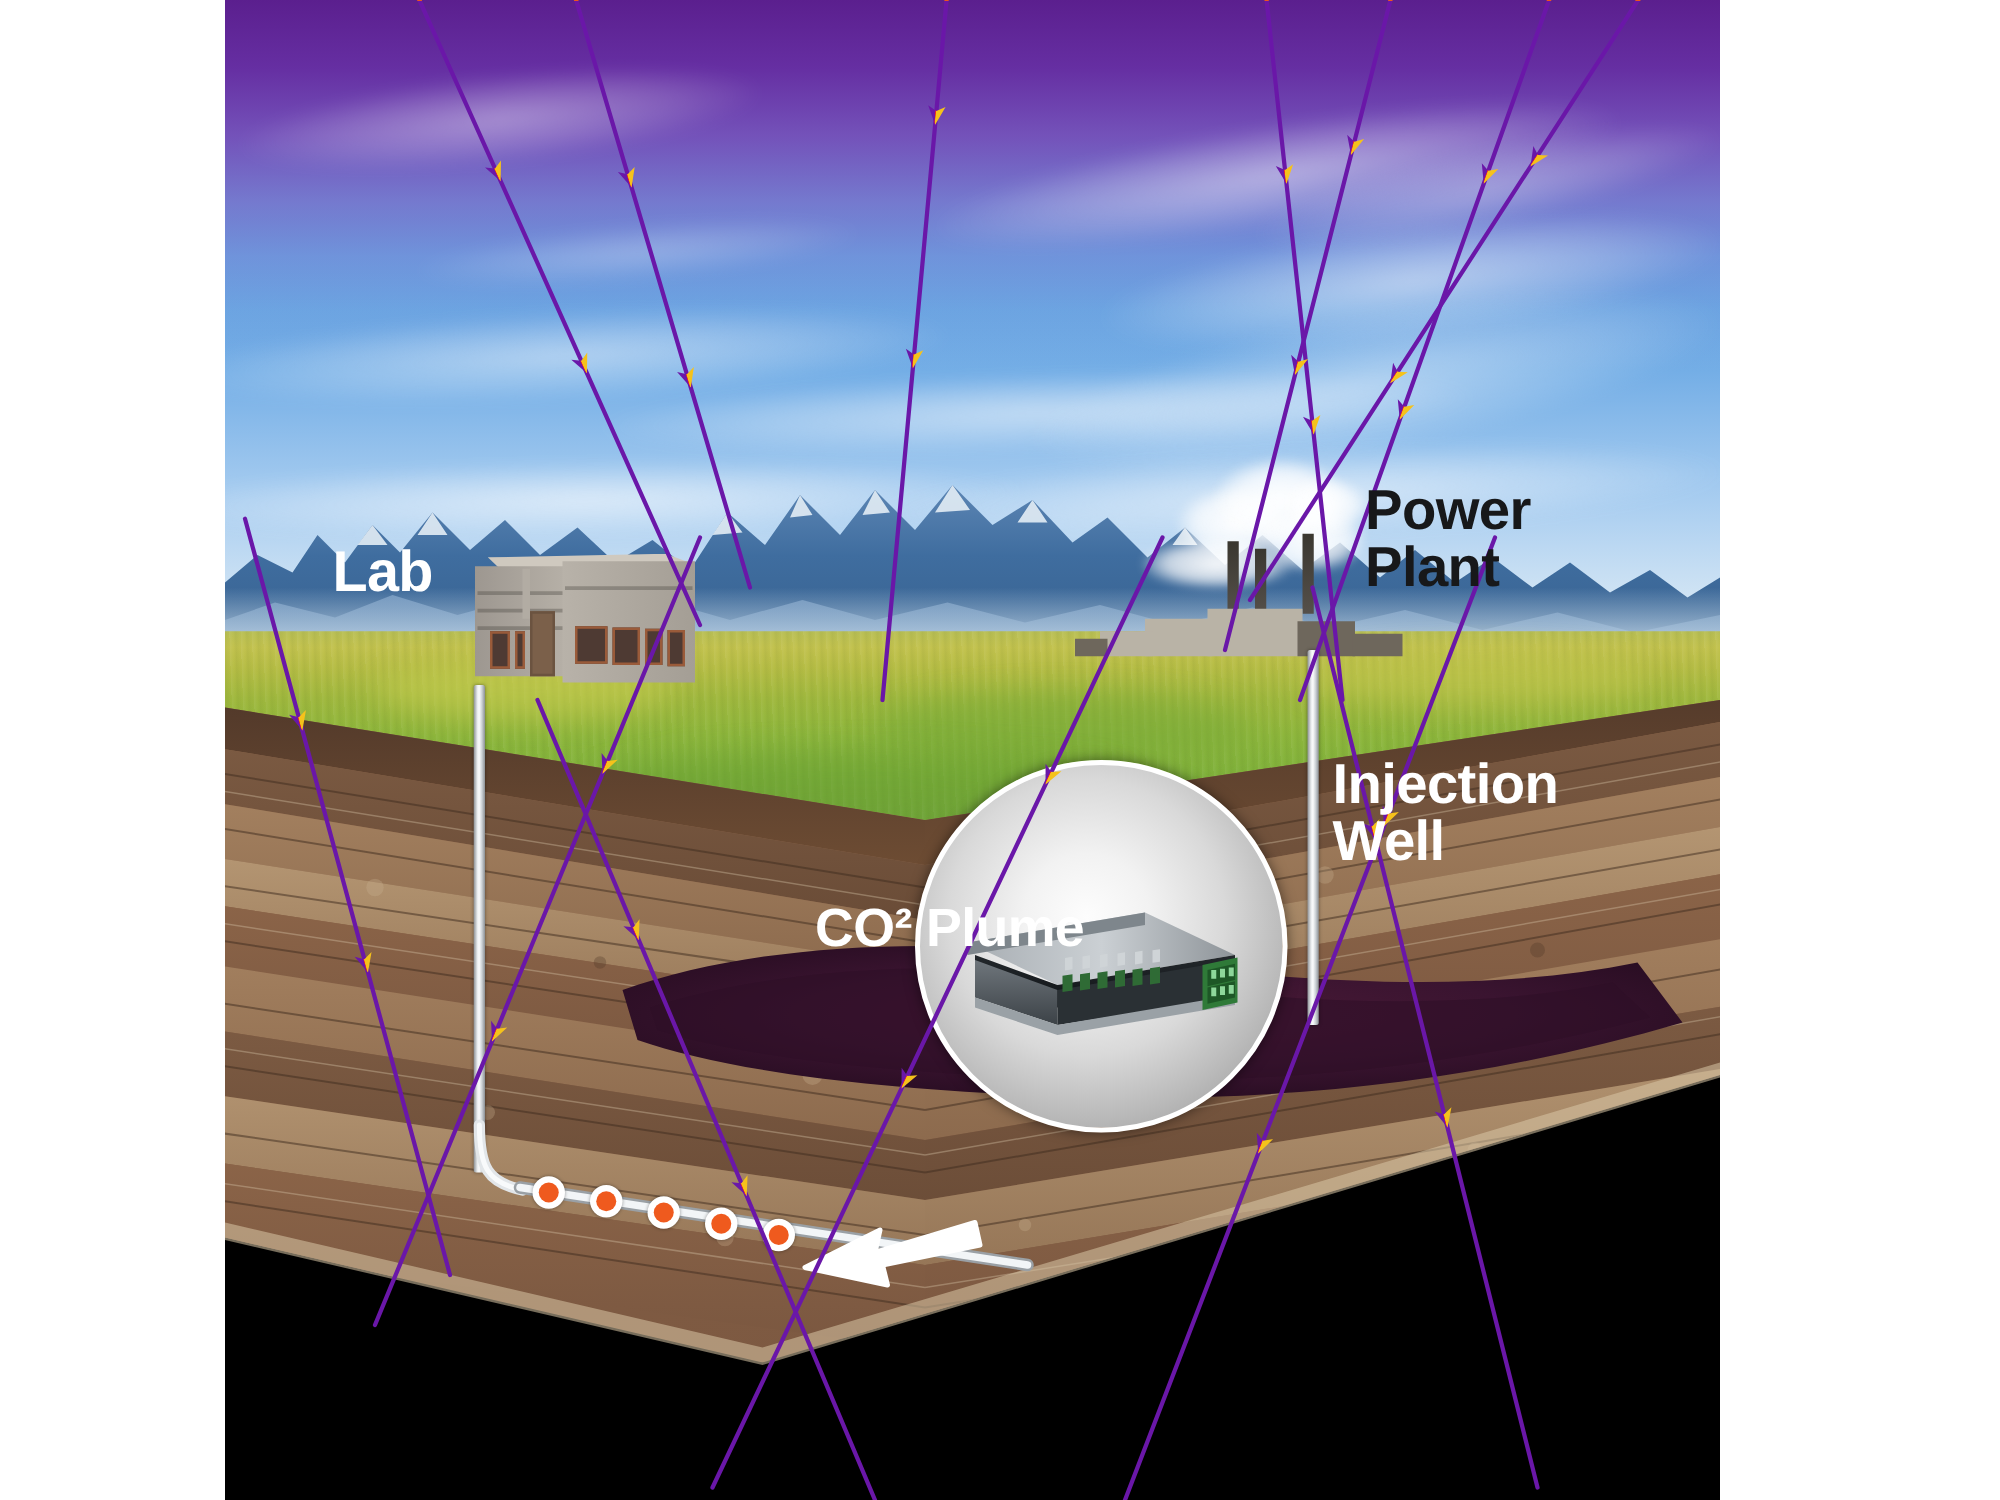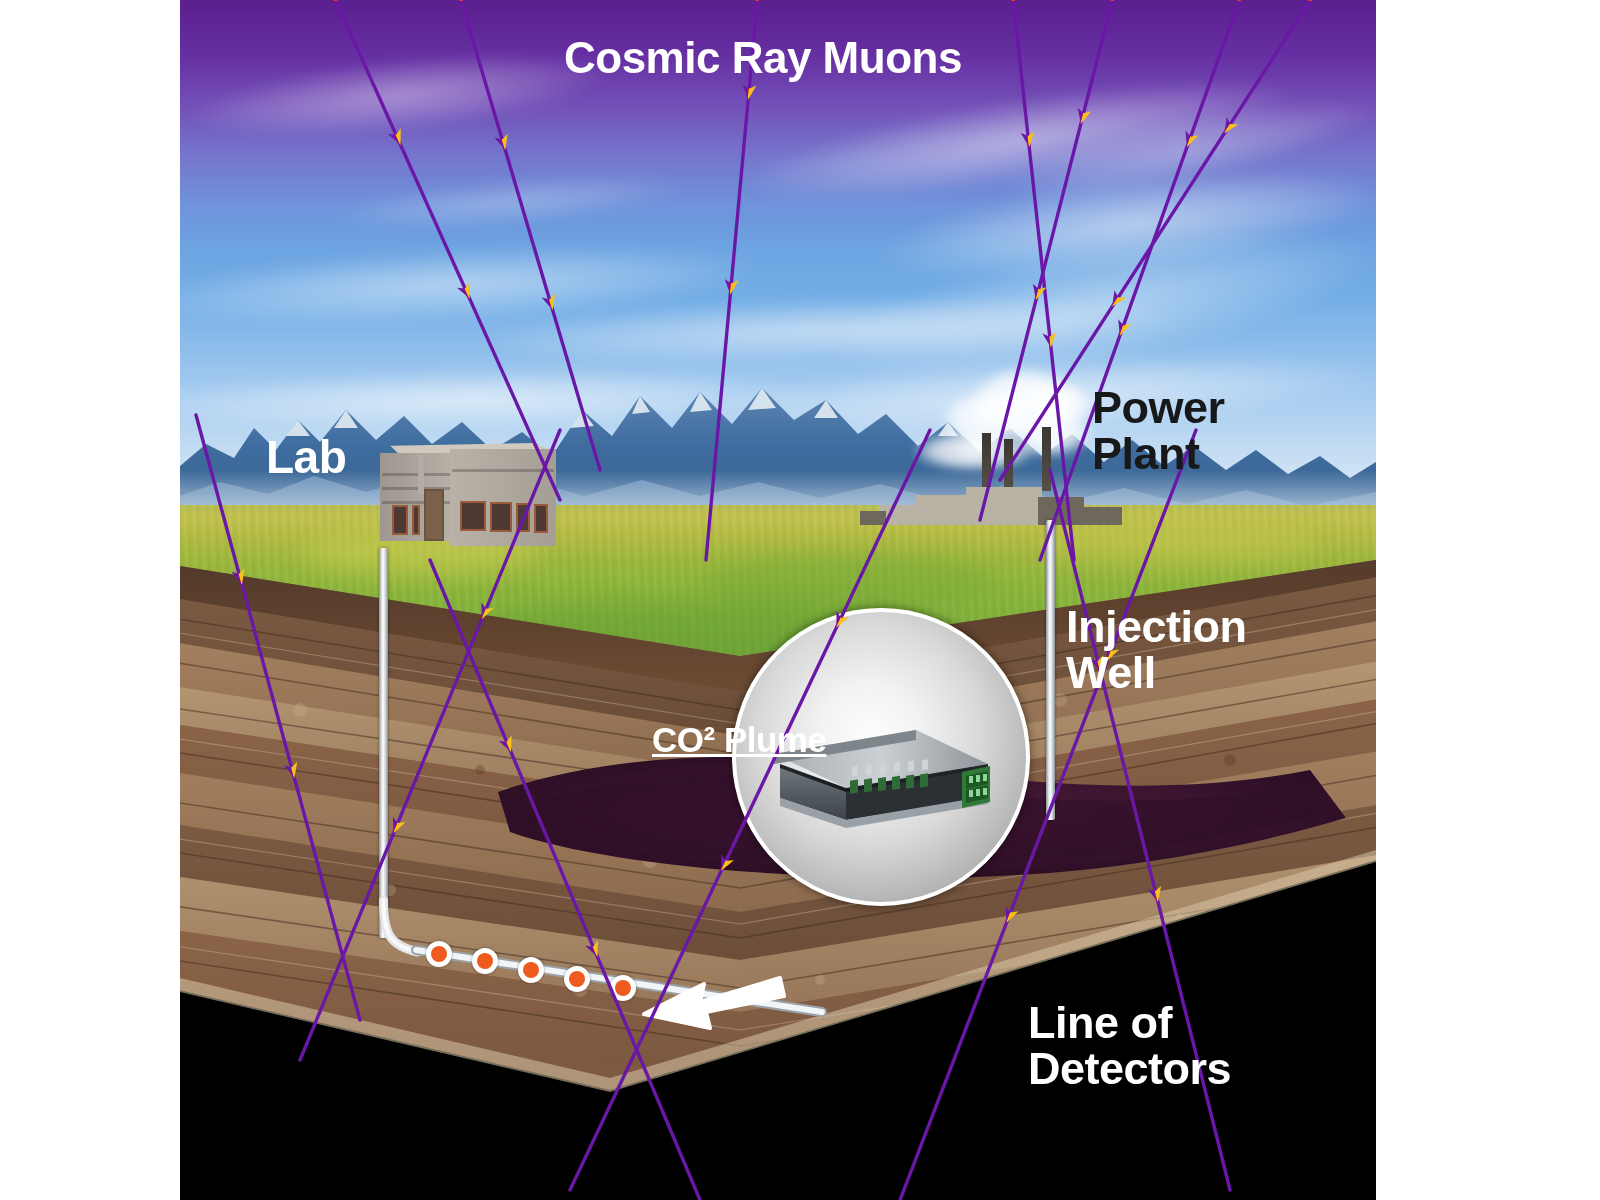--- a/index.html
+++ b/index.html
@@ -444,24 +444,21 @@
           <polygon points="0,0 -15,-7 -11,0 -15,7" transform="translate(541.2,870.8) rotate(115.34617594194671)" stroke="none"></polygon>
           <line x1="870" y1="470" x2="1050" y2="1190" stroke-linecap="round"></line>
           <polygon points="0,0 -15,-7 -11,0 -15,7" transform="translate(920.4,671.6) rotate(75.96375653207353)" stroke="none"></polygon>
           <polygon points="0,0 -15,-7 -11,0 -15,7" transform="translate(978,902) rotate(75.96375653207353)" stroke="none"></polygon>
           <line x1="1016" y1="430" x2="720" y2="1200" stroke-linecap="round"></line>
           <polygon points="0,0 -15,-7 -11,0 -15,7" transform="translate(927.2,661) rotate(111.02753786981968)" stroke="none"></polygon>
           <polygon points="0,0 -15,-7 -11,0 -15,7" transform="translate(826.56,922.8) rotate(111.02753786981968)" stroke="none"></polygon>
         </g>
     </svg>
 
-    <div class="lbl w" id="lbl-title" style="left: 384px; top: 36px; font-size: 44px;">Cosmic Ray Muons</div>
     <div class="lbl w" id="lbl-lab" style="left: 86px; top: 434px; font-size: 46px;">Lab</div>
     <div class="lbl k" id="lbl-plant" style="left: 912px; top: 385px; font-size: 45px;">Power
 Plant</div>
     <div class="lbl w" id="lbl-well" style="left: 886px; top: 604px; font-size: 45px;">Injection
 Well</div>
-    <div class="lbl w" id="lbl-plume" style="left: 472px; top: 722px; font-size: 35px; text-decoration: underline;">CO² Plume</div>
-    <div class="lbl w" id="lbl-det" style="left: 848px; top: 1000px; font-size: 45px;">Line of
-Detectors</div>
+    <div class="lbl w" id="lbl-plume" style="left: 472px; top: 722px; font-size: 43px;">CO² Plume</div>
 
   </div>
 </div>
 
 </body></html>

